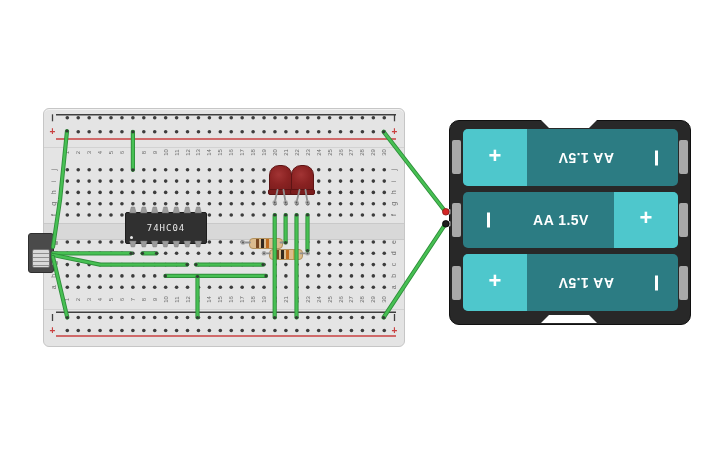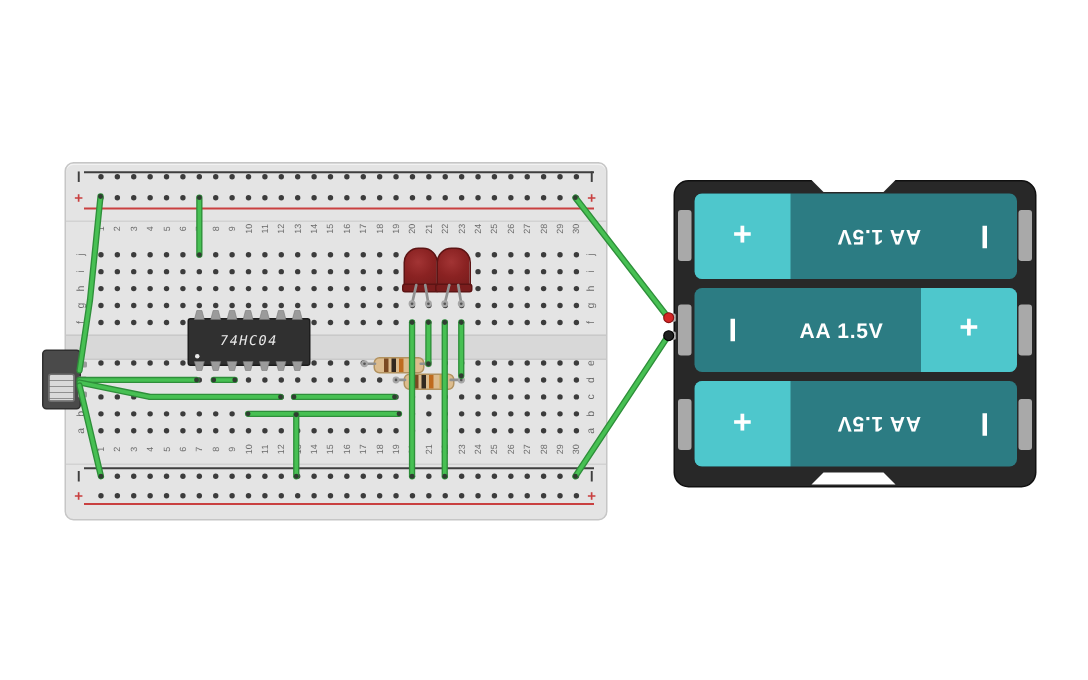--- a/index.html
+++ b/index.html
@@ -14,21 +14,21 @@
     background:#e4e4e4;border:1px solid #c6c6c6;border-radius:6px;z-index:1;
     box-shadow:inset 0 1px 0 #f2f2f2;}
   .center-strip{position:absolute;left:0;top:114px;width:100%;height:15px;
     background:#d8d8d8;border-top:1px solid #c9c9c9;border-bottom:1px solid #c9c9c9;}
   .seam{position:absolute;left:0;width:100%;height:1px;background:#d2d2d2;}
 
   
   .ic{position:absolute;left:125px;top:212px;width:80px;height:30px;z-index:3;
     background:#303030;border:1px solid #1d1d1d;border-radius:2px;
     display:flex;align-items:center;justify-content:center;}
-  .ic span{color:#e8e8e8;font-family:"DejaVu Sans Mono",monospace;font-size:9px;letter-spacing:1px;font-style:italic;}
+  .ic span{color:#e8e8e8;font-family:"DejaVu Sans Mono",monospace;font-size:9px;letter-spacing:1px;}
   .ic .pin1{position:absolute;left:4px;bottom:4px;width:3px;height:3px;border-radius:50%;background:#e9e9e9;}
 
   .led{position:absolute;width:21px;height:27px;z-index:3;
     background:radial-gradient(circle at 42% 32%,#a23434 0%,#8a2222 45%,#731b1b 100%);
     border:1px solid #5d1414;border-radius:10px 10px 3px 3px;}
   .led::after{content:"";position:absolute;left:-2px;right:-2px;bottom:-2px;height:4px;
     background:#7a1d1d;border:1px solid #5d1414;border-radius:2px;}
   .led1{left:269px;top:165px;}
   .led2{left:291px;top:165px;}
 

